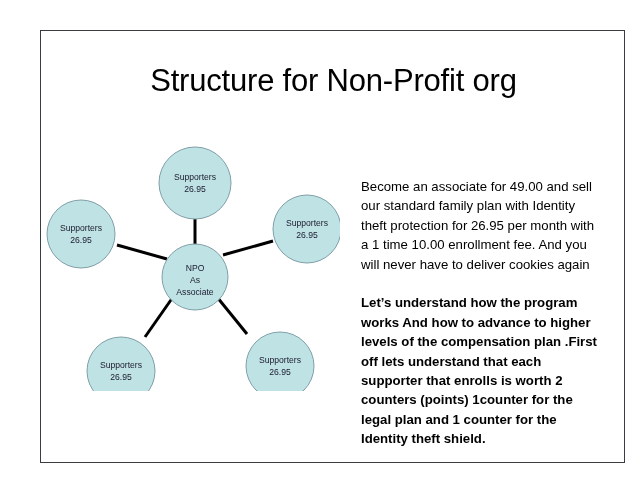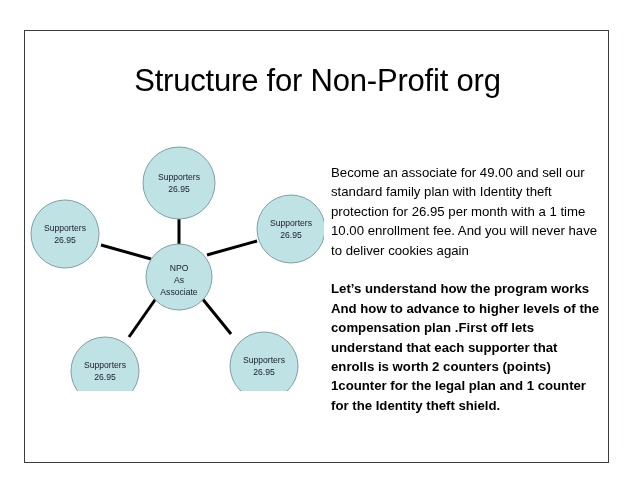--- a/index.html
+++ b/index.html
@@ -12,21 +12,21 @@
     height: 495px;
     position: relative;
     overflow: hidden;
     font-family: "Liberation Sans", sans-serif;
     -webkit-font-smoothing: antialiased;
   }
 
   
   #slide-frame {
     position: absolute;
-    left: 24px;
+    left: 40px;
     top: 30px;
     width: 585px;
     height: 433px;
     border: 1px solid #3b3b44;
     background: #ffffff;
     box-sizing: border-box;
   }
 
   
   #slide-title {
@@ -62,21 +62,21 @@
   
   #text-column {
     position: absolute;
     left: 302px;
     top: 128px;
     width: 278px;
     font-size: 13.2px;
     line-height: 19.4px;
     color: #000000;
   }
-  #text-column .para { margin: 4px; }
+  #text-column .para { margin: 18px; }
   #text-column .para + .para { margin-top: 19.4px; font-weight: bold; }
 </style>
 </head>
 <body>
 
 <div id="slide-frame">
 
   <div id="slide-title">Structure for Non-Profit org</div>
 
   <div id="diagram">

